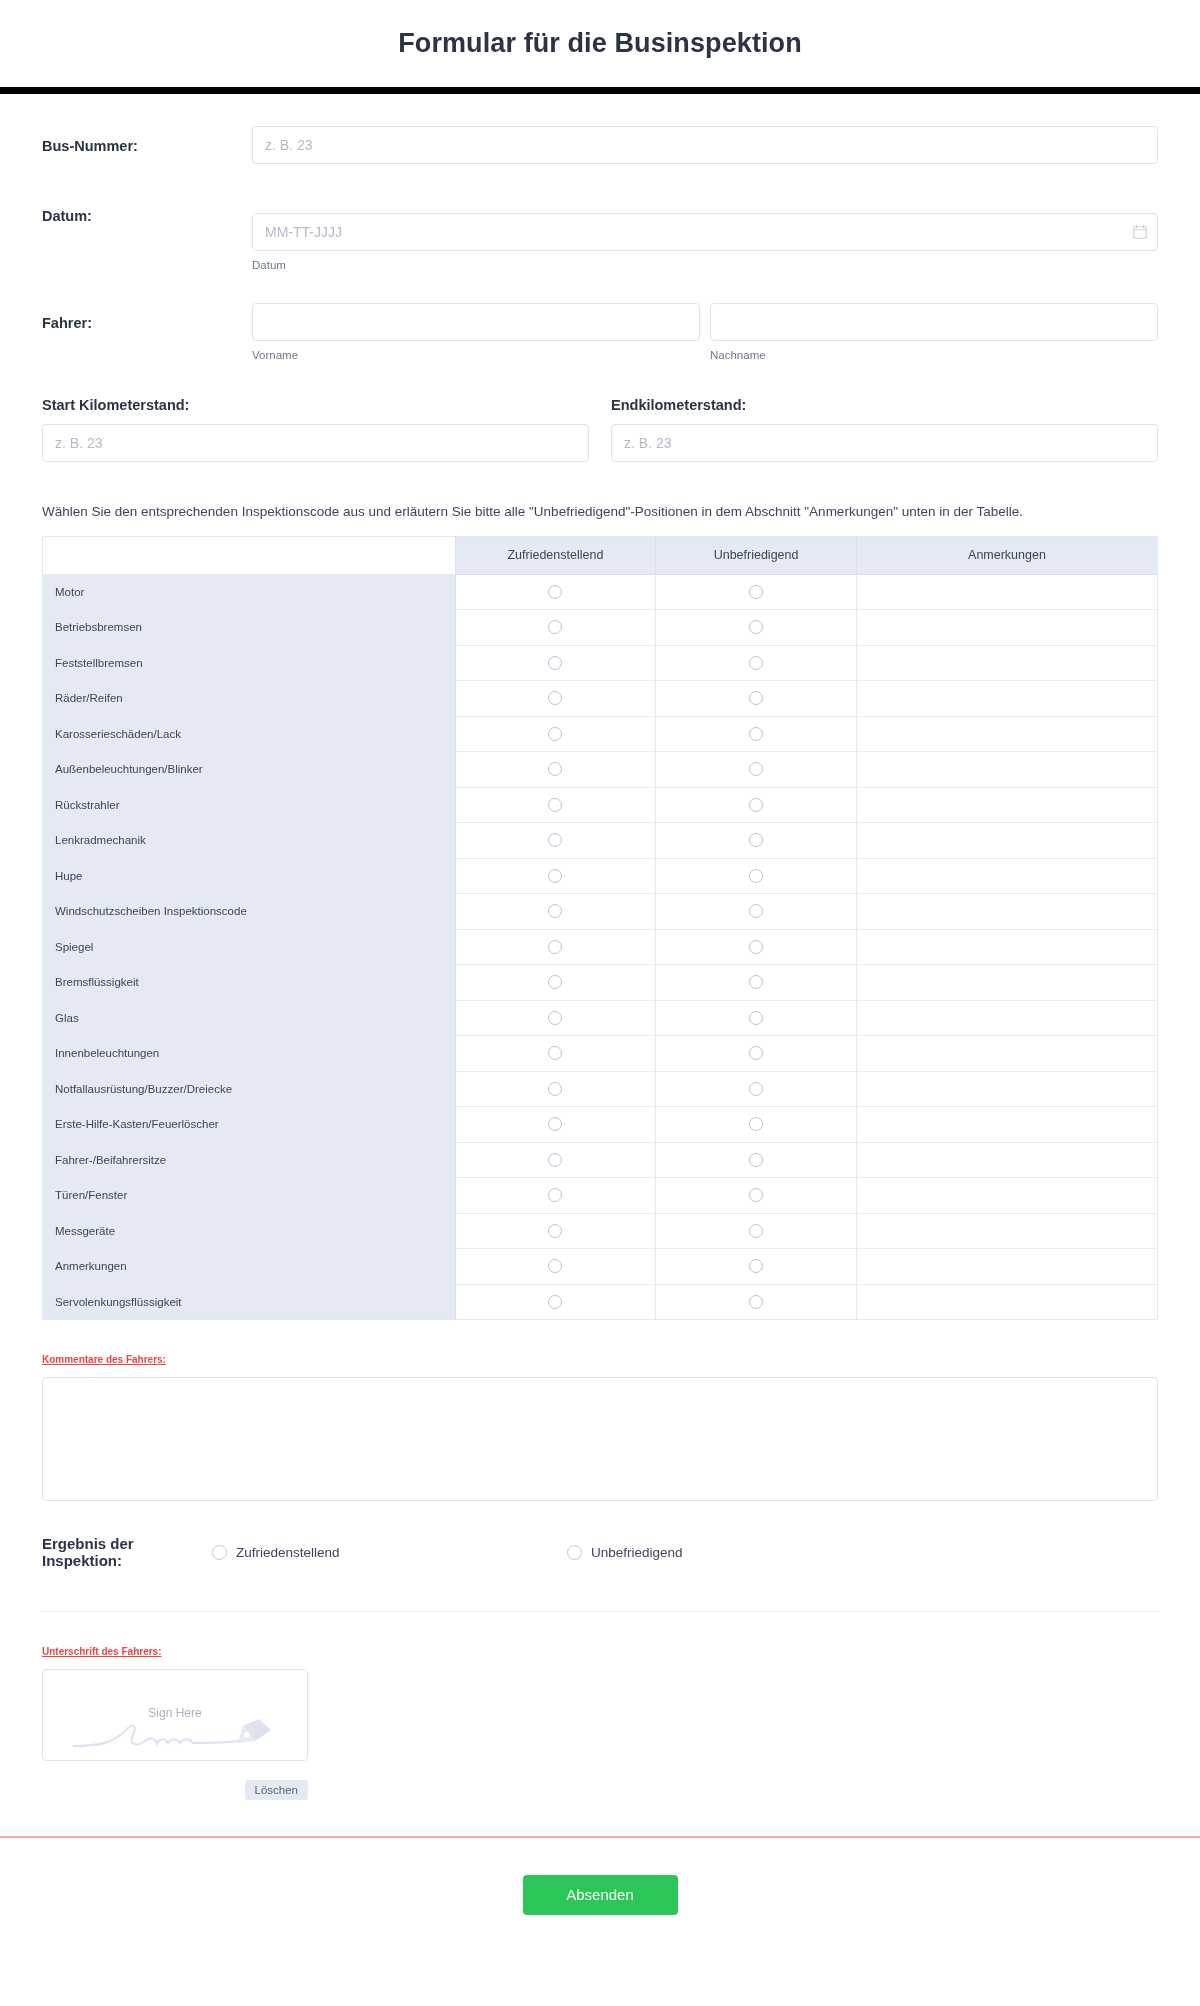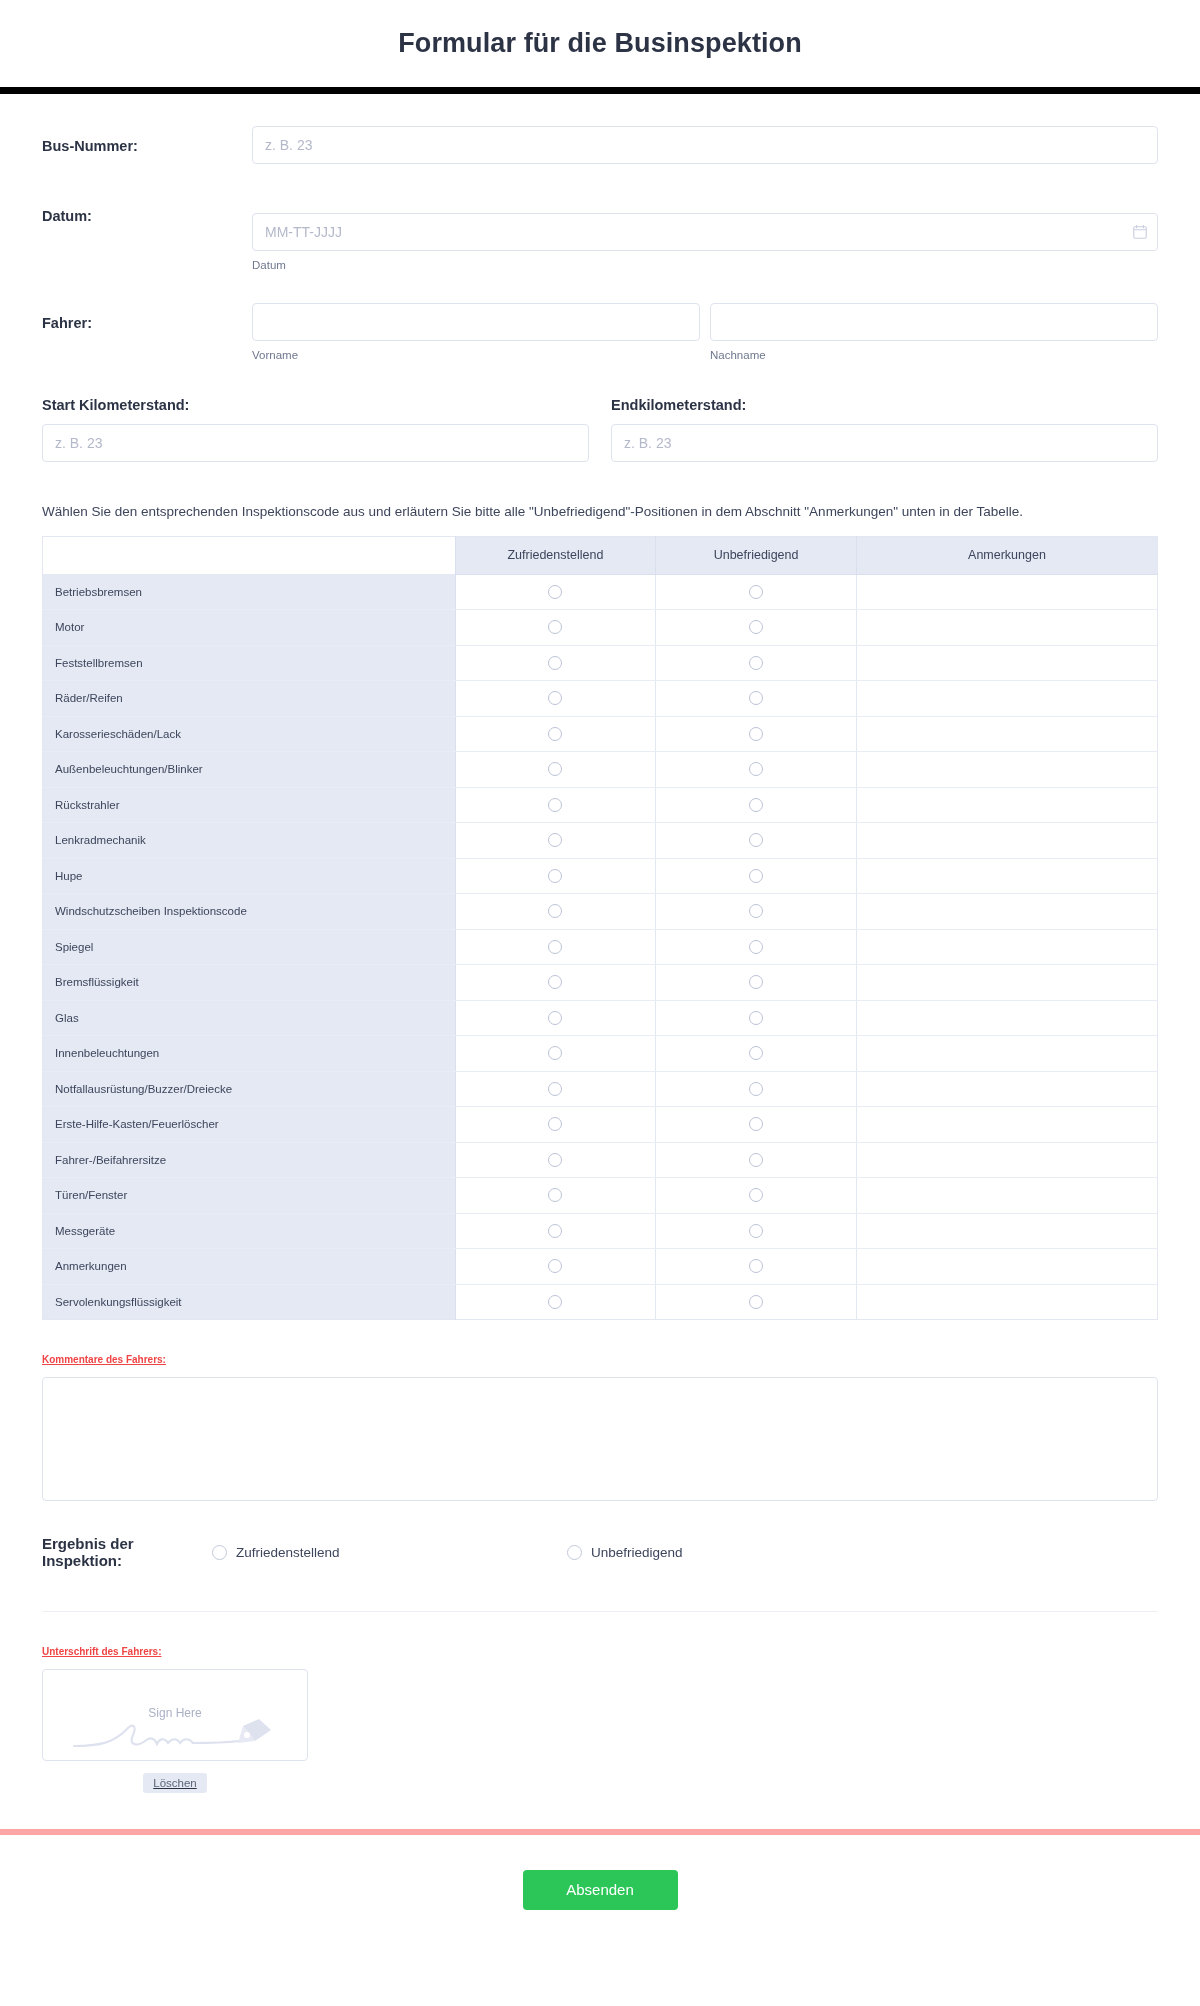--- a/index.html
+++ b/index.html
@@ -238,39 +238,38 @@
     left: 0; right: 0;
     top: 36px;
     text-align: center;
     font-size: 12px;
     color: #aab1c5;
   }
   .sig-svg { position: absolute; left: 28px; top: 46px; }
   .sig-clear-wrap {
     width: 266px;
     display: flex;
-    justify-content: center;
-    margin-top: 12px;
-    text-decoration: underline;
+    justify-content: flex-end;
+    margin-top: 19px;
   }
   .sig-clear {
     background: #e5e9f3;
     color: #5b6479;
     border: none;
     border-radius: 3px;
     font-family: "Liberation Sans", sans-serif;
     font-size: 11.5px;
     padding: 4px 10px;
     cursor: pointer;
   }
 
   
   .form-footer {
     margin-top: 36px;
-    border-top: 6px solid #fca5a5;
+    border-top: 2px solid #fca5a5;
     height: 115px;
     display: flex;
     align-items: center;
     justify-content: center;
   }
   .submit-btn {
     background: #2bc657;
     color: #ffffff;
     border: none;
     border-radius: 4px;
@@ -347,27 +346,27 @@
     <thead>
       <tr>
         <th class="corner" style="width:37%"></th>
         <th style="width:18%">Zufriedenstellend</th>
         <th style="width:18%">Unbefriedigend</th>
         <th style="width:27%">Anmerkungen</th>
       </tr>
     </thead>
     <tbody id="insp-body">
         <tr>
+          <td class="row-label">Motor</td>
+          <td class="radio-cell"><span class="radio-dot"></span></td>
+          <td class="radio-cell"><span class="radio-dot"></span></td>
+          <td class="note-cell"></td>
+        </tr>
+        <tr>
           <td class="row-label">Betriebsbremsen</td>
-          <td class="radio-cell"><span class="radio-dot"></span></td>
-          <td class="radio-cell"><span class="radio-dot"></span></td>
-          <td class="note-cell"></td>
-        </tr>
-        <tr>
-          <td class="row-label">Motor</td>
           <td class="radio-cell"><span class="radio-dot"></span></td>
           <td class="radio-cell"><span class="radio-dot"></span></td>
           <td class="note-cell"></td>
         </tr>
         <tr>
           <td class="row-label">Feststellbremsen</td>
           <td class="radio-cell"><span class="radio-dot"></span></td>
           <td class="radio-cell"><span class="radio-dot"></span></td>
           <td class="note-cell"></td>
         </tr>

